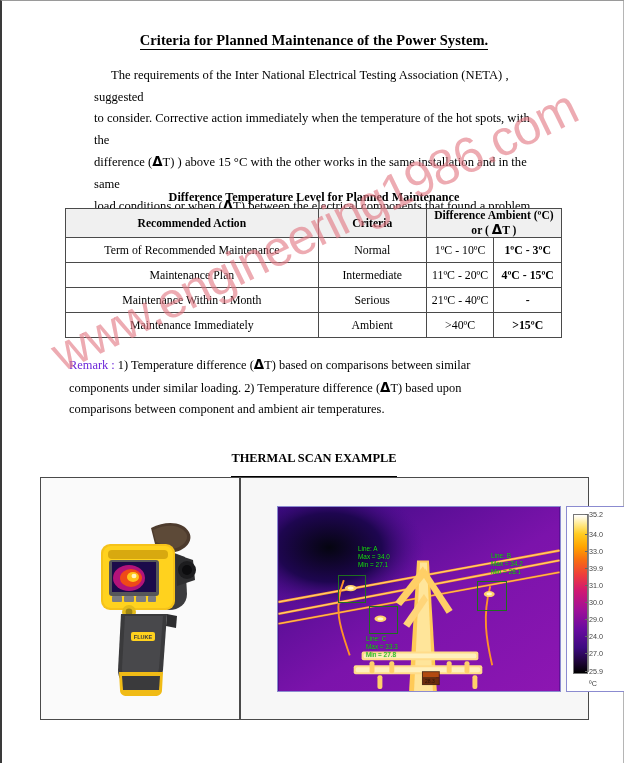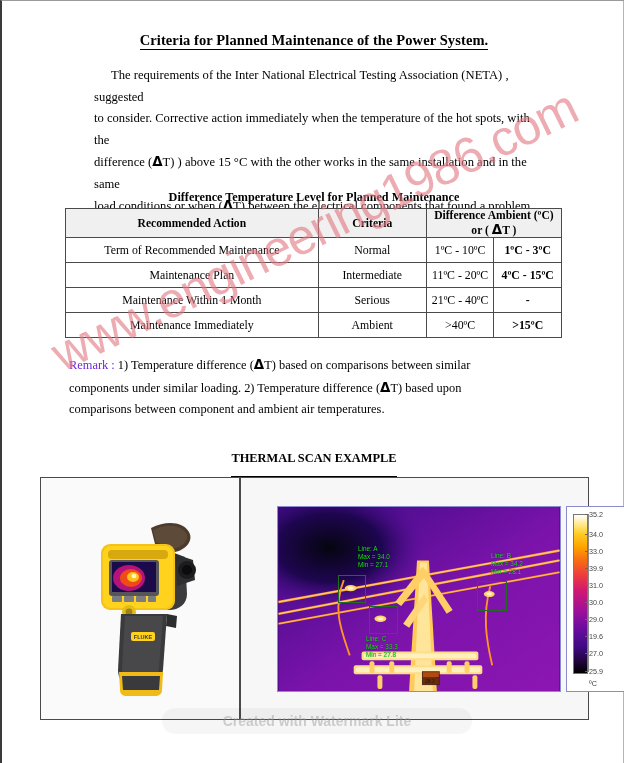--- a/index.html
+++ b/index.html
@@ -516,27 +516,26 @@
           <div class="scale-bar"></div>
           <div class="scale-axis"></div>
           <div class="scale-ticks">
             <div class="scale-tick" style="top:3px;">35.2</div>
             <div class="scale-tick" style="top:23px;">34.0</div>
             <div class="scale-tick" style="top:40px;">33.0</div>
             <div class="scale-tick" style="top:57px;">39.9</div>
             <div class="scale-tick" style="top:74px;">31.0</div>
             <div class="scale-tick" style="top:91px;">30.0</div>
             <div class="scale-tick" style="top:108px;">29.0</div>
-            <div class="scale-tick" style="top:125px;">19.6</div>
+            <div class="scale-tick" style="top:125px;">24.0</div>
             <div class="scale-tick" style="top:142px;">27.0</div>
             <div class="scale-tick" style="top:160px;">25.9</div>
           </div>
           <div class="scale-unit">ºC</div>
         </div>
 
       </div>
     </div>
 
     <div class="wm-url">www.engineering1986.com</div>
-    <div class="wm-footer">Created with Watermark Lite</div>
 
   </div>
 </div>
 
 </body></html>

